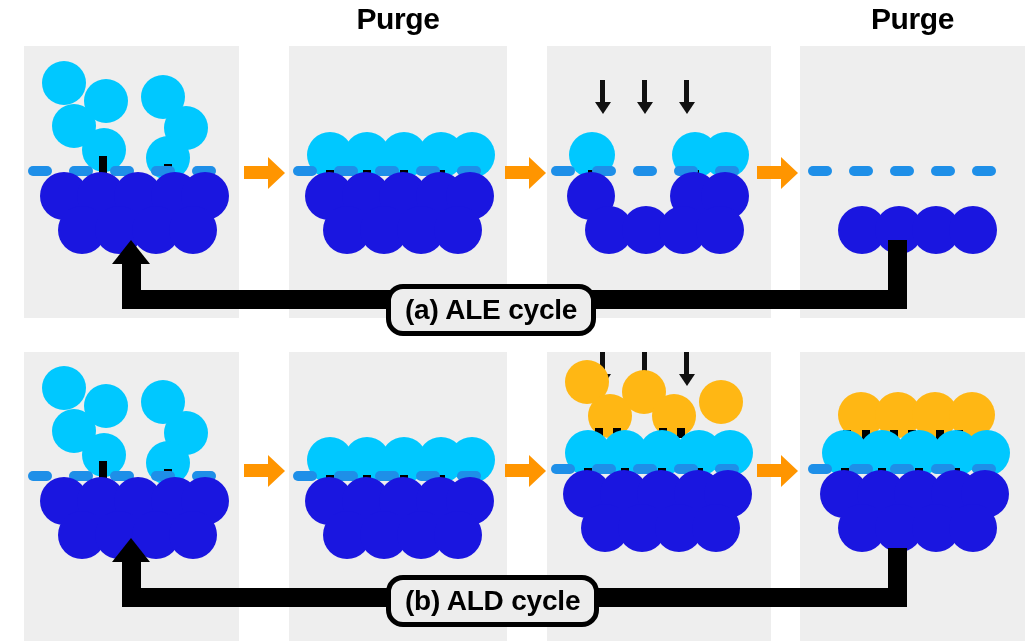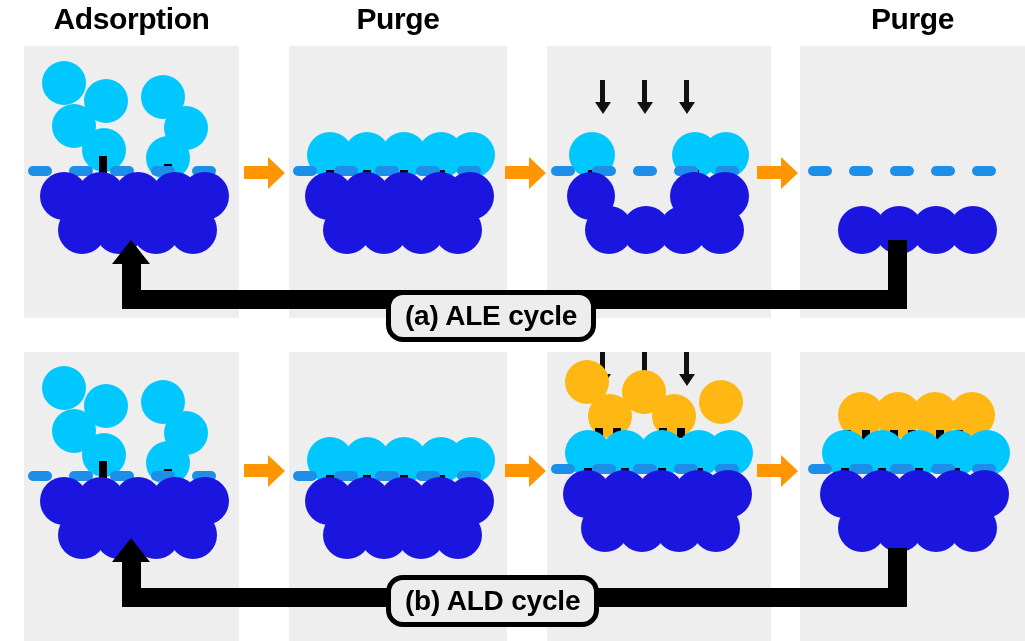--- a/index.html
+++ b/index.html
@@ -48,21 +48,20 @@
             border-bottom:24px solid #000000;}
   .cyc-label{position:absolute;background:#ededed;border:5px solid #000000;
              border-radius:17px;font-size:28px;font-weight:bold;color:#000;
              display:flex;align-items:center;justify-content:center;
              padding:0 14px;height:42px;white-space:nowrap;letter-spacing:-0.2px;}
 </style>
 </head>
 <body>
 
 <div class="header-row">
-  <div class="col-header" style="left:24px;width:215px;">Adsorption</div>
   <div class="col-header" style="left:289px;width:218px;">Purge</div>
   <div class="col-header" style="left:800px;width:225px;">Purge</div>
 </div>
 
 <div class="panel" style="left:24px;top:46px;width:215px;height:272px;">
 
   <div class="atom cyan" style="left:18px;top:15px;width:44px;height:44px;"></div>
   <div class="atom cyan" style="left:60px;top:33px;width:44px;height:44px;"></div>
   <div class="atom cyan" style="left:117px;top:29px;width:44px;height:44px;"></div>
   <div class="atom cyan" style="left:28px;top:58px;width:44px;height:44px;"></div>
@@ -185,21 +184,21 @@
   <div class="atom blue" style="left:38px;top:160px;width:48px;height:48px;"></div>
   <div class="atom blue" style="left:75px;top:160px;width:48px;height:48px;"></div>
   <div class="atom blue" style="left:112px;top:160px;width:48px;height:48px;"></div>
   <div class="atom blue" style="left:149px;top:160px;width:48px;height:48px;"></div>
 </div>
 
 <div class="cyc-seg" style="left:888px;top:240px;width:19px;height:68px;"></div>
 <div class="cyc-seg" style="left:122px;top:290px;width:785px;height:19px;"></div>
 <div class="cyc-seg" style="left:122px;top:262px;width:19px;height:40px;"></div>
 <div class="cyc-head" style="left:112px;top:240px;"></div>
-<div class="cyc-label" style="left:386px;top:290px;">(a) ALE cycle</div>
+<div class="cyc-label" style="left:386px;top:284px;">(a) ALE cycle</div>
 
 <div class="panel" style="left:24px;top:352px;width:215px;height:289px;">
   <div class="atom cyan" style="left:18px;top:14px;width:44px;height:44px;"></div>
   <div class="atom cyan" style="left:60px;top:32px;width:44px;height:44px;"></div>
   <div class="atom cyan" style="left:117px;top:28px;width:44px;height:44px;"></div>
   <div class="atom cyan" style="left:28px;top:57px;width:44px;height:44px;"></div>
   <div class="atom cyan" style="left:140px;top:59px;width:44px;height:44px;"></div>
 
   <div class="atom cyan" style="left:58px;top:81px;width:44px;height:44px;"></div>
   <div class="bond" style="left:75px;top:109px;width:8px;height:22px;"></div>

